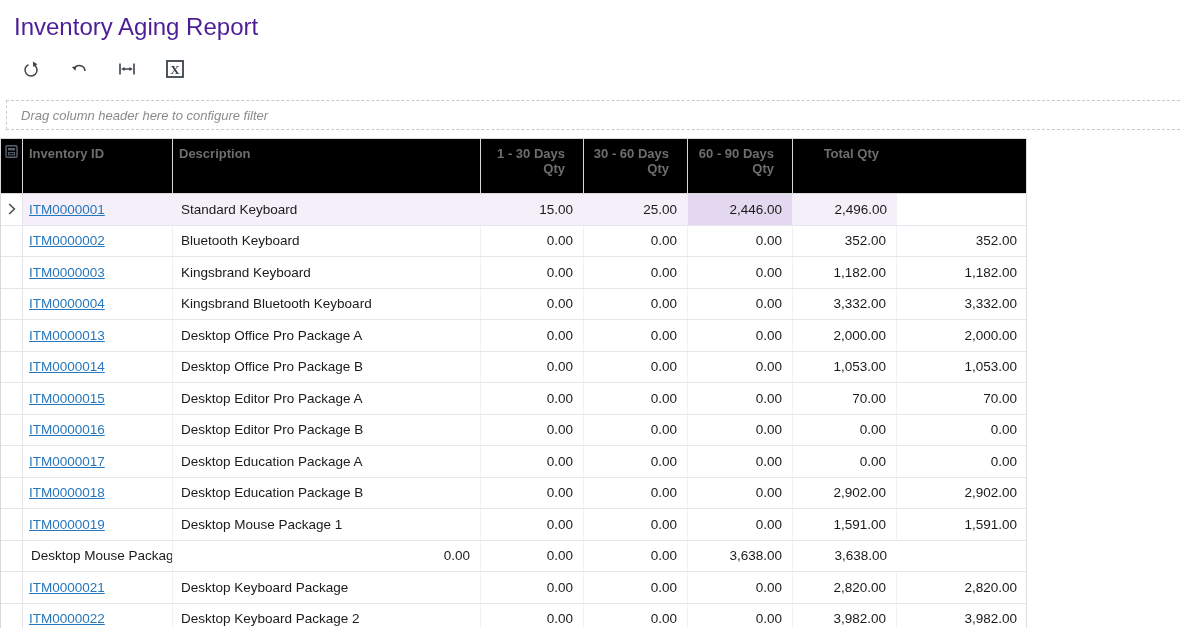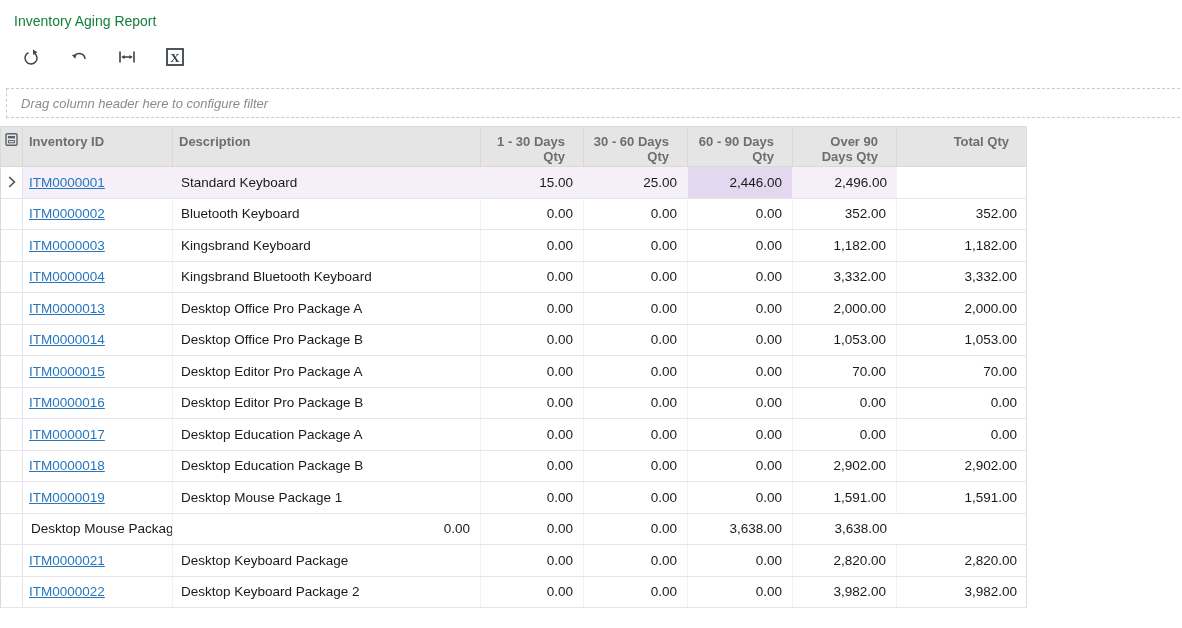--- a/index.html
+++ b/index.html
@@ -2,23 +2,23 @@
 <html style="--link-color: #2677bd; --selected-row-bg: #f5eff9; --active-cell-bg: #e3d8ef; --header-bg: #f6f6f6;"><head>
 <meta charset="utf-8">
 <style>
   * { box-sizing: border-box; margin: 0; padding: 0; }
   html, body { width: 1182px; height: 628px; overflow: hidden; background: #fff; }
   body { font-family: "Liberation Sans", sans-serif; color: #1a1a1a; }
 
   
   .page-title {
     margin: 13px 0 0 14px;
-    font-size: 14px;
+    font-size: 24px;
     font-weight: 400;
-    color: #15803d;
+    color: #4c1d95;
   }
 
   
   .toolbar { display: flex; align-items: center; gap: 18px; margin: 13px 0 0 16px; height: 30px; }
   .tool-btn {
     width: 30px; height: 30px;
     background: transparent; border: none; cursor: pointer;
     display: flex; align-items: center; justify-content: center;
     color: #3c434b; padding: 0;
   }
@@ -38,22 +38,22 @@
   
   .grid {
     margin-top: 8px;
     width: 1027px;
     border-left: 1px solid #d9d9d9;
     border-right: 1px solid #dfdfe3;
   }
   .grid-header {
     display: grid;
     grid-template-columns: 22px 150px 308px 103px 104px 105px 104px 130px;
-    height: 41px;
-    background: #e5e5e5;
+    height: 56px;
+    background: #000000;
     border-top: 1px solid #d9d9d9;
     border-bottom: 1px solid #d9d9d9;
   }
   .grid-header .cell {
     border-right: 1px solid #d9d9d9;
     font-size: 13px; font-weight: 700; color: #6e6e6e;
     line-height: 15px;
     padding: 7px 8px 0 6px;
     overflow: hidden;
   }
@@ -151,21 +151,20 @@
           <rect x="3" y="3" width="7" height="2.4" fill="#5a6470"></rect>
           <rect x="3.5" y="7.6" width="6" height="2.2" fill="none" stroke="#5a6470" stroke-width="1"></rect>
         </svg>
       </span>
     </div>
     <div class="cell">Inventory ID</div>
     <div class="cell">Description</div>
     <div class="cell num">1 - 30 Days Qty</div>
     <div class="cell num">30 - 60 Days Qty</div>
     <div class="cell num">60 - 90 Days Qty</div>
-    <div class="cell num">Over 90 Days Qty</div>
     <div class="cell num">Total Qty</div>
   </div>
   <div class="grid-body" id="grid-body">
       <div class="grid-row selected">
         <div class="cell selector-cell">
           <span class="chev">
             <svg width="8" height="12" viewBox="0 0 8 12">
               <polyline points="1.2,1 6.4,6 1.2,11" fill="none" stroke="#49505a" stroke-width="1.6"></polyline>
             </svg>
           </span>

